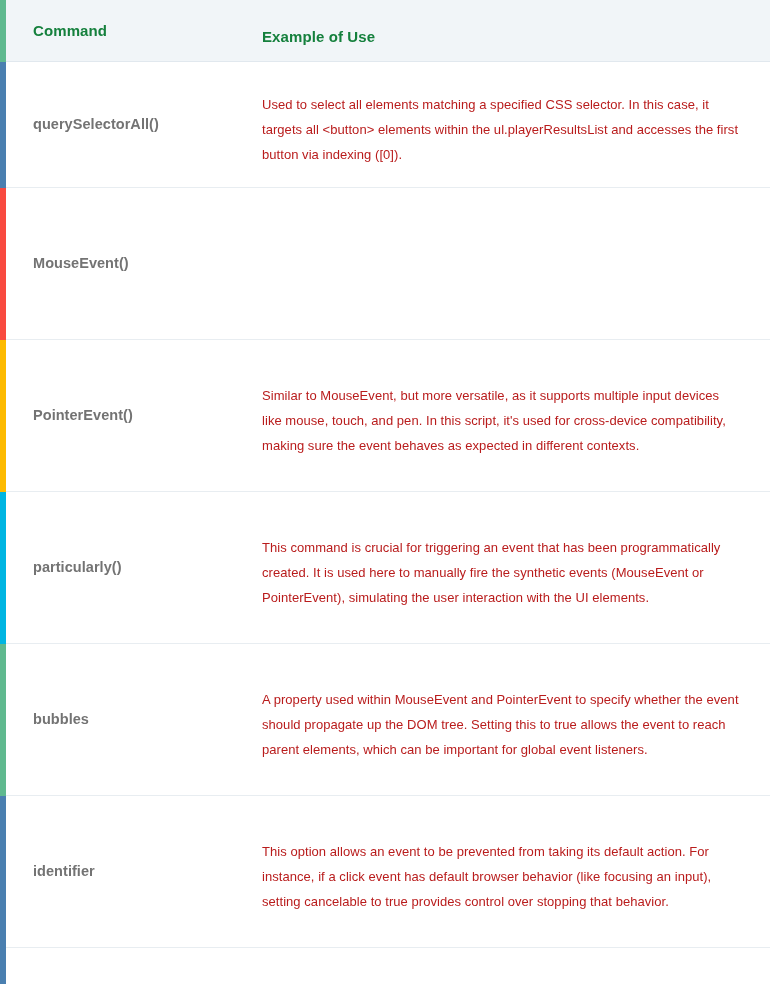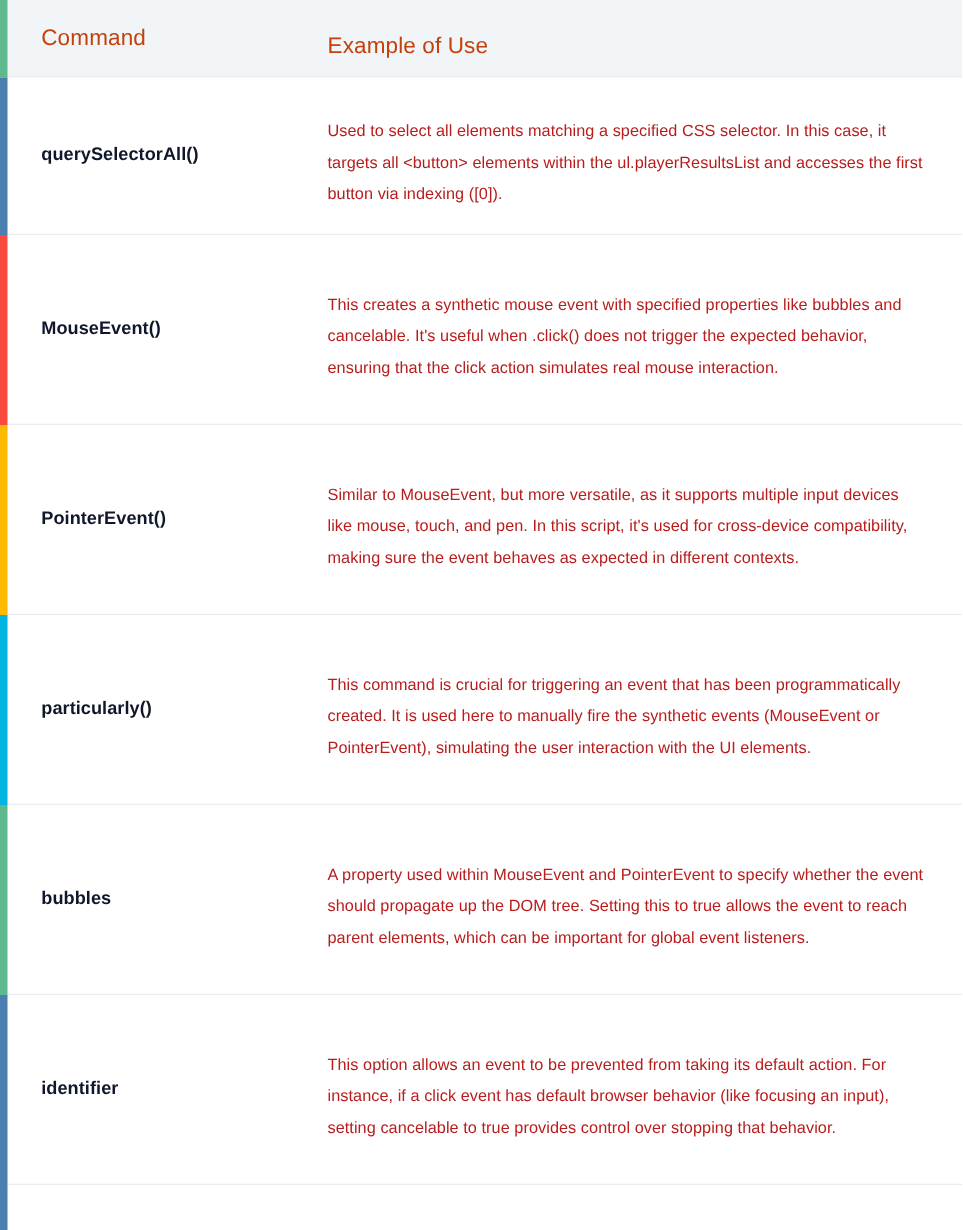--- a/index.html
+++ b/index.html
@@ -86,34 +86,34 @@
     margin-top: 12px;
   }
 
   
   .row.header { height: 62px; }
 
   .row.header .cell-cmd,
   .row.header .cell-desc { align-items: center; }
 
   .hdr-text {
-    font-size: 18px;
-    font-weight: 400;
-    color: #c2410c;
+    font-size: 15px;
+    font-weight: 700;
+    color: #15803d;
     letter-spacing: 0.1px;
   }
 
   
   .row.body { min-height: 126px; }
   .row.body.tall { min-height: 152px; }
 
   .cmd-text {
     font-size: 14.5px;
     font-weight: 600;
-    color: #0f172a;
+    color: #737373;
     letter-spacing: 0.05px;
     line-height: 1.5;
   }
 
   .desc-text {
     font-size: 13px;
     font-weight: 400;
     color: #b91c1c;
     line-height: 1.92;
     letter-spacing: 0.05px;
@@ -158,23 +158,20 @@
       <div class="cell-desc">
         <span class="desc-text">Used to select all elements matching a specified CSS selector. In this case, it targets all &lt;button&gt; elements within the ul.playerResultsList and accesses the first button via indexing ([0]).</span>
       </div>
     </div>
 
     <div class="row body tall">
       <span class="accent" style="background:#f94a40"></span>
       <div class="cell-cmd">
         <span class="cmd-text">MouseEvent()</span>
       </div>
-      <div class="cell-desc">
-        <span class="desc-text">This creates a synthetic mouse event with specified properties like bubbles and cancelable. It's useful when .click() does not trigger the expected behavior, ensuring that the click action simulates real mouse interaction.</span>
-      </div>
     </div>
 
     <div class="row body tall">
       <span class="accent" style="background:#fdba00"></span>
       <div class="cell-cmd">
         <span class="cmd-text">PointerEvent()</span>
       </div>
       <div class="cell-desc">
         <span class="desc-text">Similar to MouseEvent, but more versatile, as it supports multiple input devices like mouse, touch, and pen. In this script, it's used for cross-device compatibility, making sure the event behaves as expected in different contexts.</span>
       </div>

